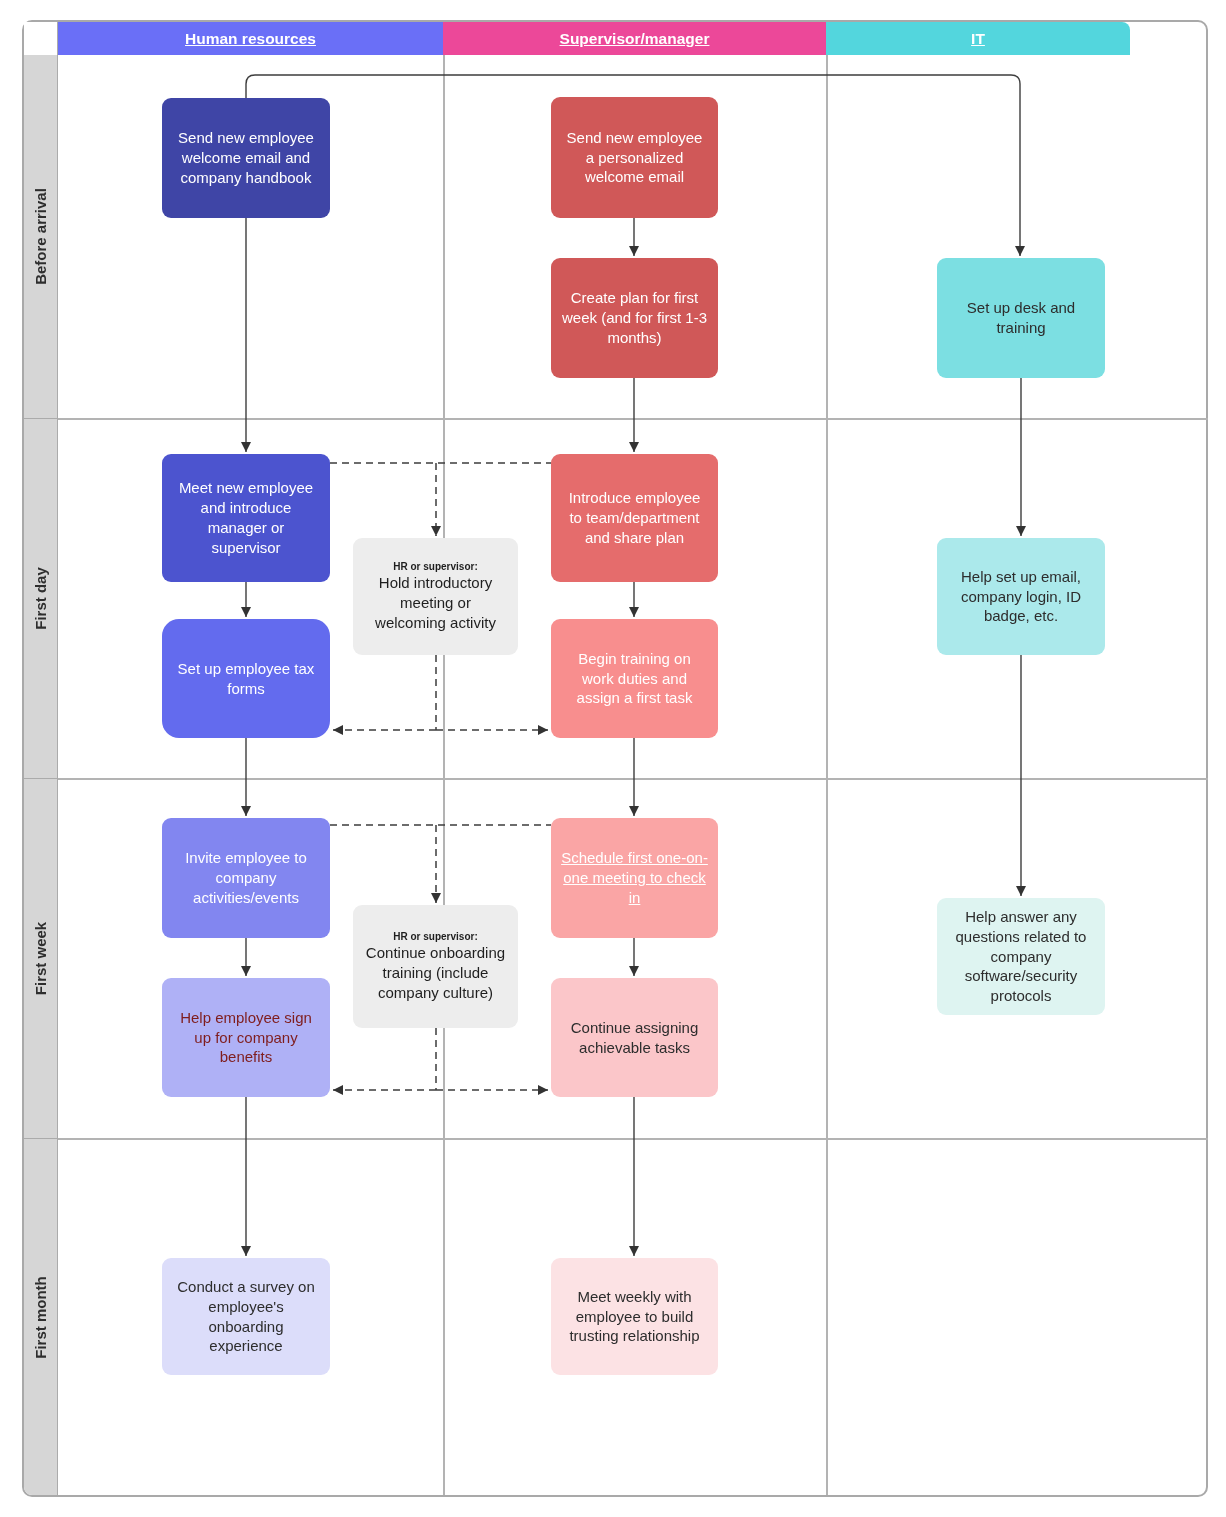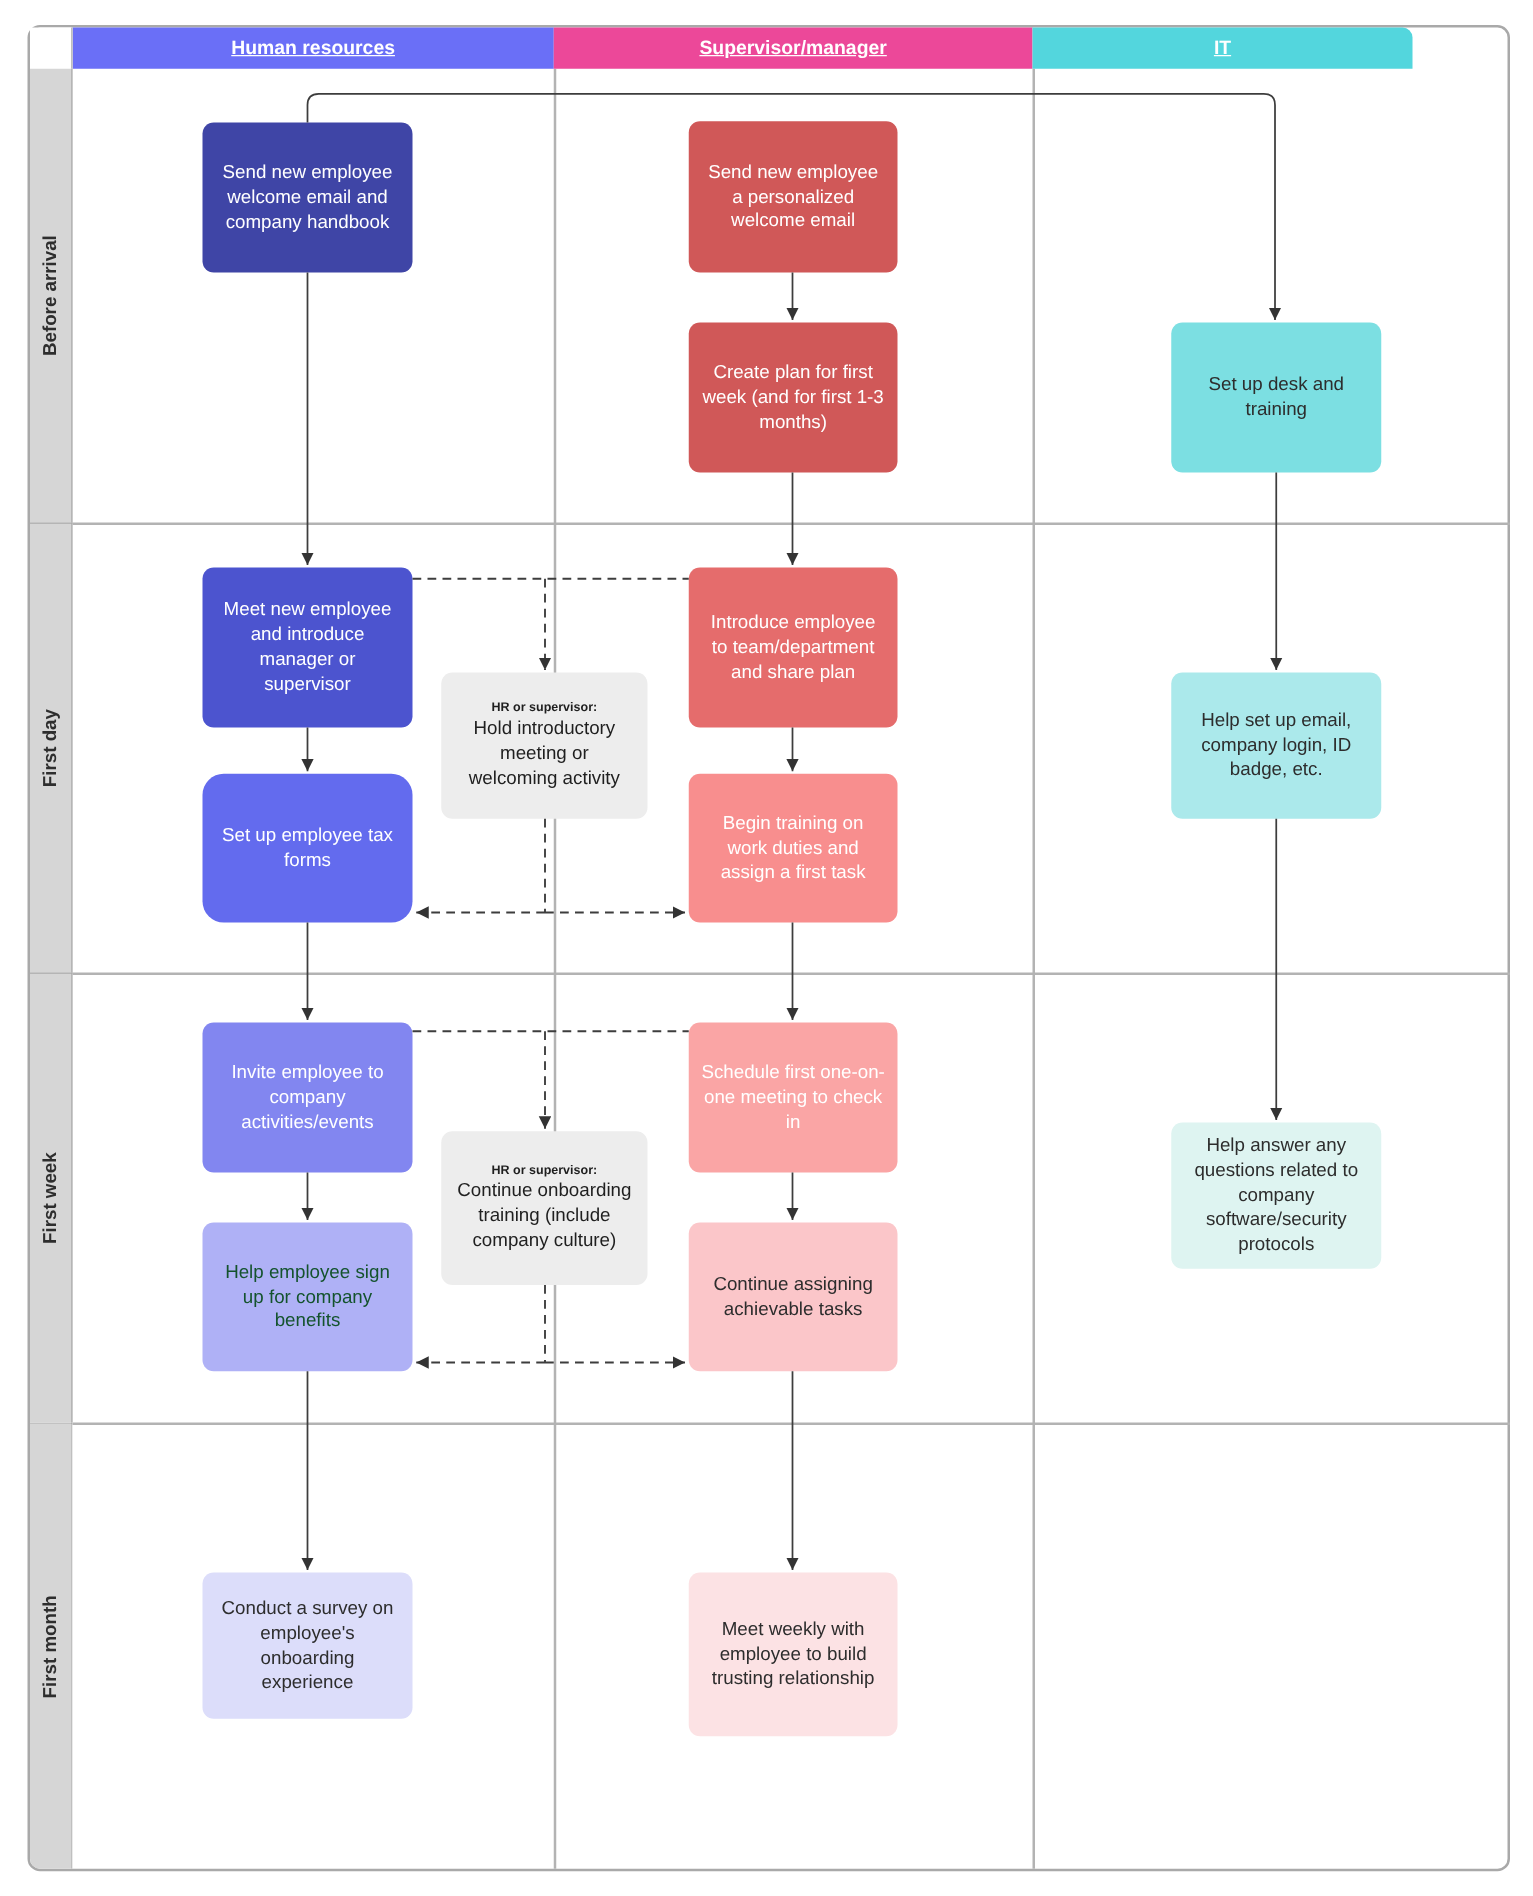--- a/index.html
+++ b/index.html
@@ -48,21 +48,21 @@
 
   
   .note-c{left:353px;width:165px;}
   .n-note1{top:538px;height:117px;} .n-note2{top:905px;height:123px;}
 
   
   .sup-c{left:551px;width:167px;}
   .n-s1{top:97px;height:121px;}  .n-s2{top:258px;height:120px;}
   .n-s3{top:454px;height:128px;} .n-s4{top:619px;height:119px;}
   .n-s5{top:818px;height:120px;} .n-s6{top:978px;height:119px;}
-  .n-s7{top:1258px;height:131px;}
+  .n-s7{top:1258px;height:117px;}
 
   
   .it-c{left:937px;width:168px;}
   .n-it1{top:258px;height:120px;} .n-it2{top:538px;height:117px;} .n-it3{top:898px;height:117px;}
 
   
   svg.conn{position:absolute;left:0;top:0;width:1226px;height:1517px;z-index:5;pointer-events:none;}
   svg.conn path{fill:none;stroke:#3d3d3d;stroke-width:1.4;}
   svg.conn path.dash{stroke-width:1.5;stroke-dasharray:7,5;}
 </style>
@@ -95,37 +95,37 @@
   <div class="vline" style="left:443px;"></div>
   <div class="vline" style="left:826px;"></div>
   <div class="hline" style="top:418px;"></div>
   <div class="hline" style="top:778px;"></div>
   <div class="hline" style="top:1138px;"></div>
 
   <div class="node hr-c n-hr1" style="background-color: rgb(63, 69, 166); color: rgb(255, 255, 255);">Send new employee welcome email and company handbook</div>
   <div class="node hr-c n-hr2" style="background-color: rgb(76, 84, 207); color: rgb(255, 255, 255);">Meet new employee and introduce manager or supervisor</div>
   <div class="node hr-c n-hr3" style="background-color: rgb(99, 107, 238); color: rgb(255, 255, 255);">Set up employee tax forms</div>
   <div class="node hr-c n-hr4" style="background-color: rgb(130, 134, 240); color: rgb(255, 255, 255);">Invite employee to company activities/events</div>
-  <div class="node hr-c n-hr5" style="background-color: rgb(175, 177, 246); color: #14532d;">Help employee sign up for company benefits</div>
+  <div class="node hr-c n-hr5" style="background-color: rgb(175, 177, 246); color: #7f1d1d;">Help employee sign up for company benefits</div>
   <div class="node hr-c n-hr6" style="background-color: rgb(220, 221, 250); color: rgb(45, 45, 45);">Conduct a survey on employee's onboarding experience</div>
 
   <div class="node note note-c n-note1" style="background-color: rgb(237, 237, 237); color: rgb(31, 31, 31);">
     <span class="t">HR or supervisor:</span>
     <span>Hold introductory meeting or welcoming activity</span>
   </div>
   <div class="node note note-c n-note2" style="background-color: rgb(237, 237, 237); color: rgb(31, 31, 31);">
     <span class="t">HR or supervisor:</span>
     <span>Continue onboarding training (include company culture)</span>
   </div>
 
   <div class="node sup-c n-s1" style="background-color: rgb(208, 88, 88); color: rgb(255, 255, 255);">Send new employee a personalized welcome email</div>
   <div class="node sup-c n-s2" style="background-color: rgb(208, 88, 88); color: rgb(255, 255, 255);">Create plan for first week (and for first 1-3 months)</div>
   <div class="node sup-c n-s3" style="background-color: rgb(229, 108, 108); color: rgb(255, 255, 255);">Introduce employee to team/department and share plan</div>
   <div class="node sup-c n-s4" style="background-color: rgb(248, 142, 142); color: rgb(255, 255, 255);">Begin training on work duties and assign a first task</div>
-  <div class="node sup-c n-s5" style="background-color: rgb(250, 165, 165); color: rgb(255, 255, 255);">Schedule first one-on-one meeting to check in</div>
+  <div class="node sup-c n-s5" style="background-color: rgb(250, 165, 165); color: rgb(255, 255, 255); text-decoration: underline;">Schedule first one-on-one meeting to check in</div>
   <div class="node sup-c n-s6" style="background-color: rgb(251, 198, 201); color: rgb(45, 45, 45);">Continue assigning achievable tasks</div>
   <div class="node sup-c n-s7" style="background-color: rgb(252, 226, 228); color: rgb(45, 45, 45);">Meet weekly with employee to build trusting relationship</div>
 
   <div class="node it-c n-it1" style="background-color: rgb(124, 223, 226); color: rgb(45, 45, 45);">Set up desk and training</div>
   <div class="node it-c n-it2" style="background-color: rgb(171, 233, 235); color: rgb(45, 45, 45);">Help set up email, company login, ID badge, etc.</div>
   <div class="node it-c n-it3" style="background-color: rgb(222, 244, 241); color: rgb(45, 45, 45);">Help answer any questions related to company software/security protocols</div>
 
   <svg class="conn" viewBox="0 0 1226 1517">
     <defs>
       <marker id="arr" markerUnits="userSpaceOnUse" markerWidth="12" markerHeight="12" viewBox="0 0 12 12" refX="10" refY="5" orient="auto">

